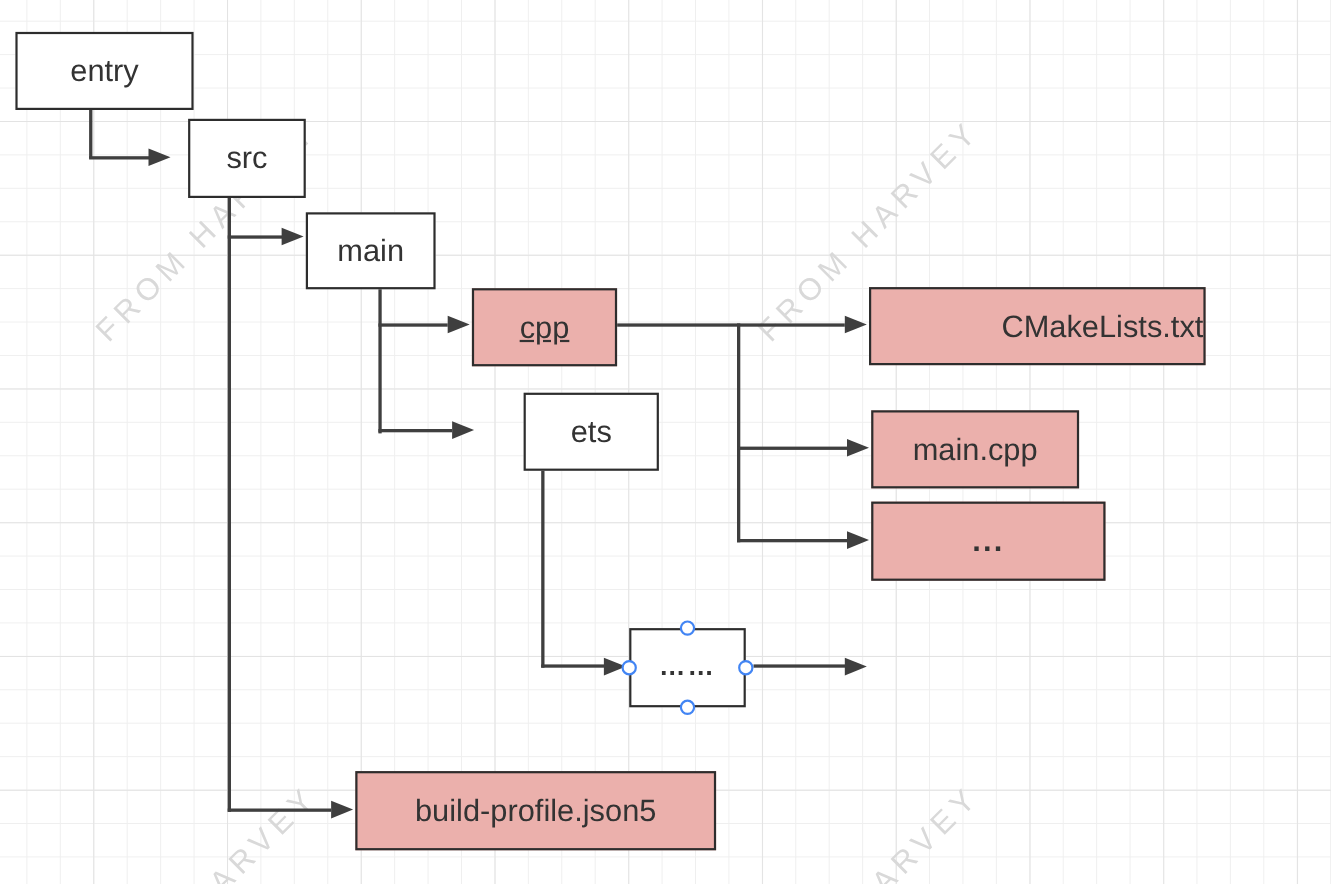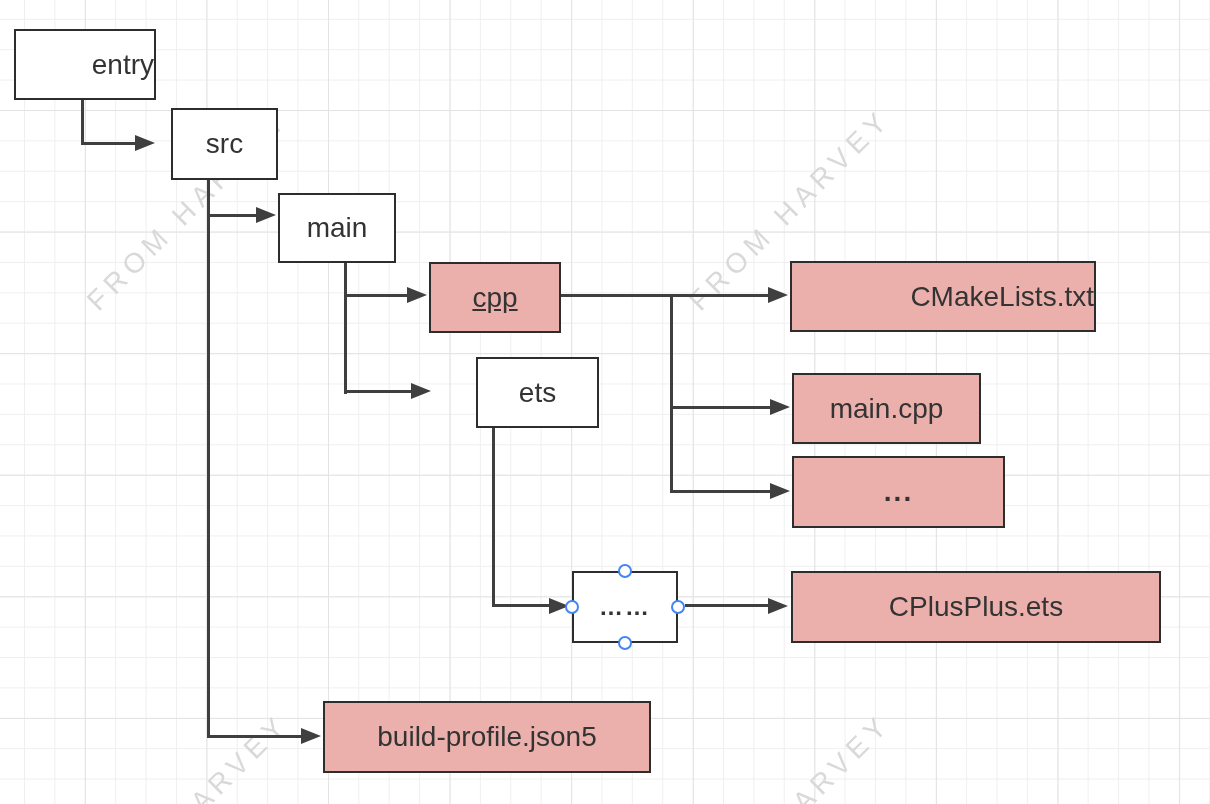--- a/index.html
+++ b/index.html
@@ -95,21 +95,21 @@
   <div class="seg" style="left:670px;top:490px;width:100px;height:3px;"></div>
   <div class="arr" style="left:770px;top:483px;"></div>
 
   <div class="seg" style="left:492px;top:427px;width:3px;height:180px;"></div>
   <div class="seg" style="left:492px;top:604px;width:59px;height:3px;"></div>
   <div class="arr" style="left:549px;top:598px;"></div>
 
   <div class="seg" style="left:685px;top:604px;width:85px;height:3px;"></div>
   <div class="arr" style="left:768px;top:598px;"></div>
 
-  <div class="node" style="left:14px;top:29px;width:142px;height:71px;justify-content:flex-end;">
+  <div class="node" style="left:14px;top:29px;width:162px;height:71px;">
     <span>entry</span>
   </div>
 
   <div class="node" style="left:171px;top:108px;width:107px;height:72px;">
     <span>src</span>
   </div>
 
   <div class="node" style="left:278px;top:193px;width:118px;height:70px;">
     <span>main</span>
   </div>
@@ -131,23 +131,20 @@
   </div>
 
   <div class="node pink" style="left:792px;top:456px;width:213px;height:72px;">
     <span class="dotlabel">...</span>
   </div>
 
   <div class="node sel" style="left:572px;top:571px;width:106px;height:72px;font-size:24px;">
     <span class="dotlabel">……</span>
   </div>
 
-  <div class="node pink" style="left:791px;top:571px;width:370px;height:72px;">
-    <span>CPlusPlus.ets</span>
-  </div>
 
   <div class="node pink" style="left:323px;top:701px;width:328px;height:72px;">
     <span>build-profile.json5</span>
   </div>
 
   <div class="handle" style="left:618px;top:564px;"></div>
   <div class="handle" style="left:565px;top:600px;"></div>
   <div class="handle" style="left:671px;top:600px;"></div>
   <div class="handle" style="left:618px;top:636px;"></div>
 

